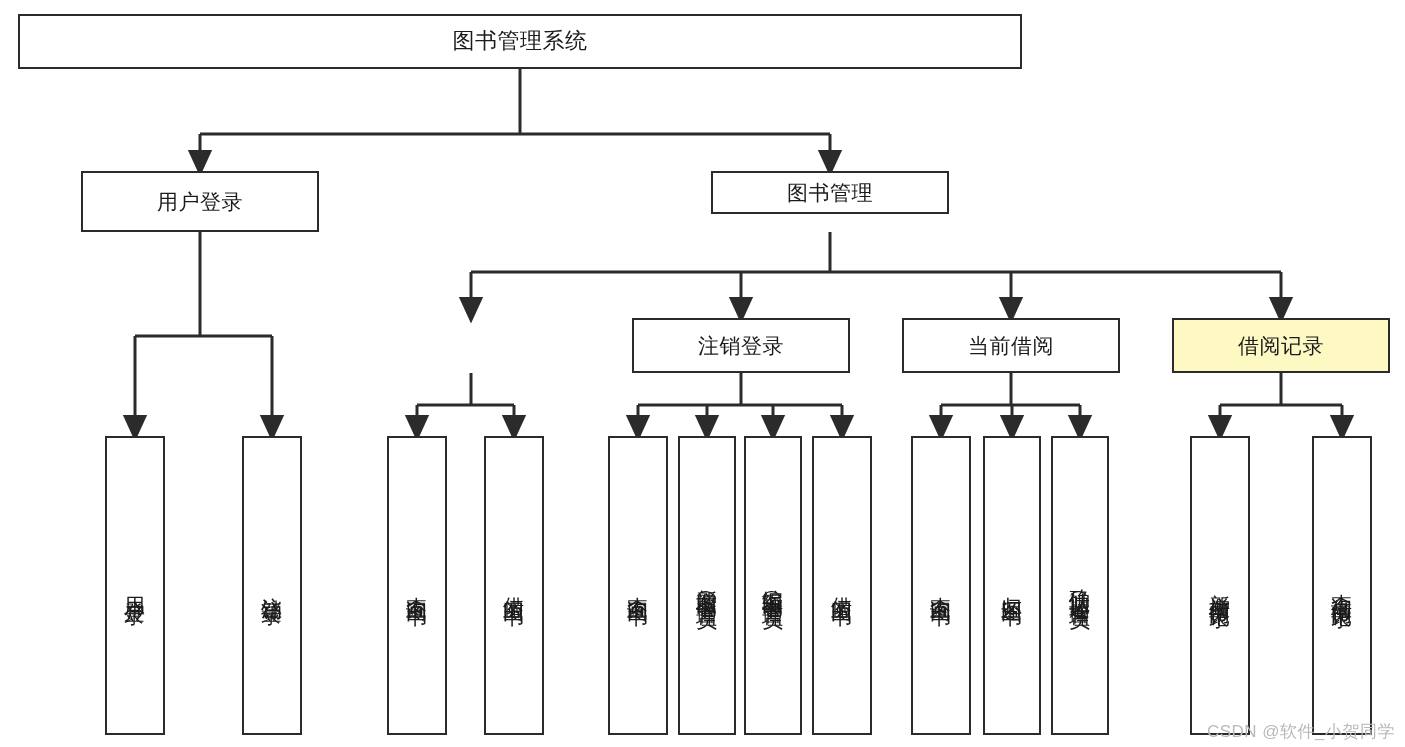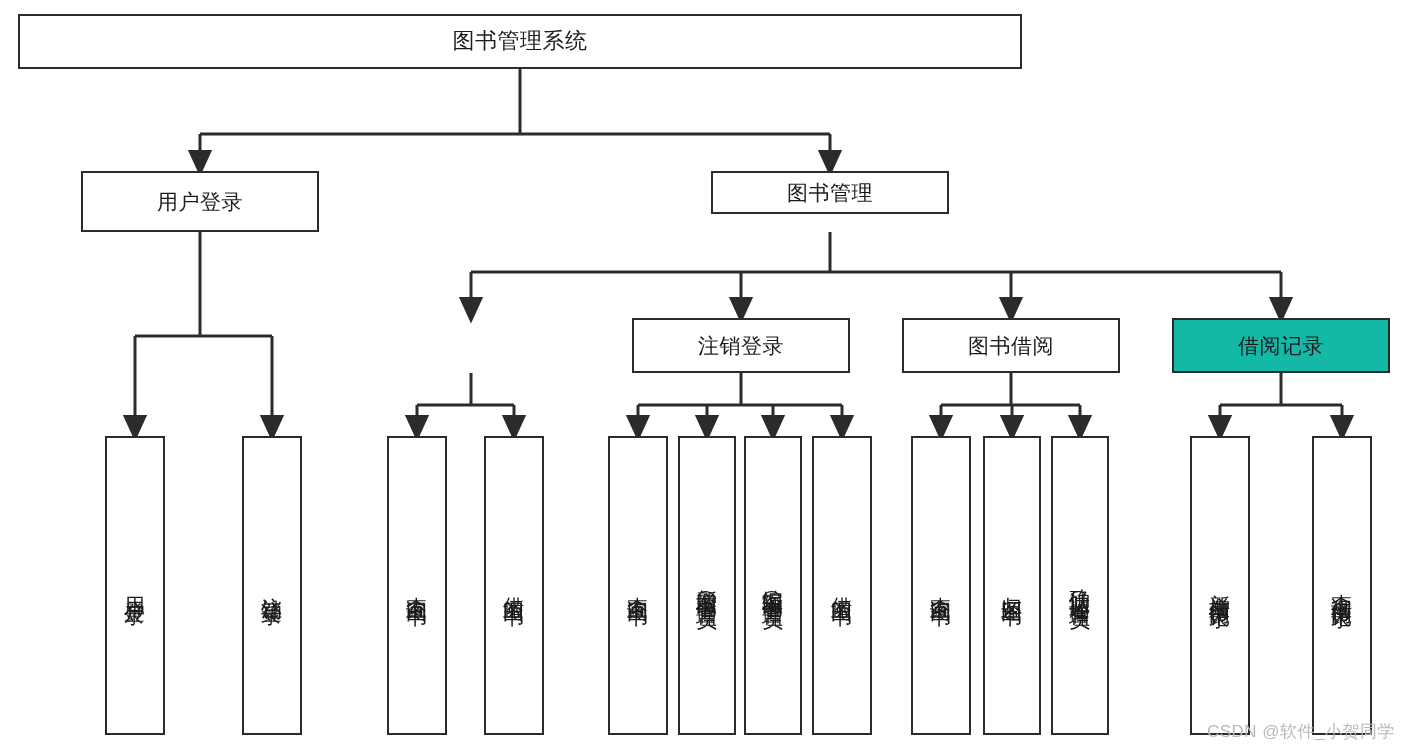--- a/index.html
+++ b/index.html
@@ -132,23 +132,23 @@
     <span class="node-label" style="color: rgb(27, 27, 27);">用户登录</span>
   </div>
   <div class="node horizontal" style="left: 711px; top: 171px; width: 238px; height: 43px; border-color: rgb(43, 43, 43); background: rgb(255, 255, 255);">
     <span class="node-label" style="color: rgb(27, 27, 27);">图书管理</span>
   </div>
 
   <div class="node horizontal" style="left: 632px; top: 318px; width: 218px; height: 55px; border-color: rgb(43, 43, 43); background: rgb(255, 255, 255);">
     <span class="node-label" style="color: rgb(27, 27, 27);">注销登录</span>
   </div>
   <div class="node horizontal" style="left: 902px; top: 318px; width: 218px; height: 55px; border-color: rgb(43, 43, 43); background: rgb(255, 255, 255);">
-    <span class="node-label" style="color: rgb(27, 27, 27);">图书借阅</span>
+    <span class="node-label" style="color: rgb(27, 27, 27);">当前借阅</span>
   </div>
-  <div class="node horizontal" style="left: 1172px; top: 318px; width: 218px; height: 55px; border-color: rgb(43, 43, 43); background: #14b8a6;">
+  <div class="node horizontal" style="left: 1172px; top: 318px; width: 218px; height: 55px; border-color: rgb(43, 43, 43); background: #fef9c3;">
     <span class="node-label" style="color: rgb(27, 27, 27);">借阅记录</span>
   </div>
 
   <div class="node vertical" style="left: 105px; top: 436px; width: 60px; height: 299px; border-color: rgb(43, 43, 43); background: rgb(255, 255, 255);">
     <span class="node-label" style="color: rgb(27, 27, 27);">用户登录</span>
   </div>
   <div class="node vertical" style="left: 242px; top: 436px; width: 60px; height: 299px; border-color: rgb(43, 43, 43); background: rgb(255, 255, 255);">
     <span class="node-label" style="color: rgb(27, 27, 27);">注销登录</span>
   </div>
   <div class="node vertical" style="left: 387px; top: 436px; width: 60px; height: 299px; border-color: rgb(43, 43, 43); background: rgb(255, 255, 255);">

